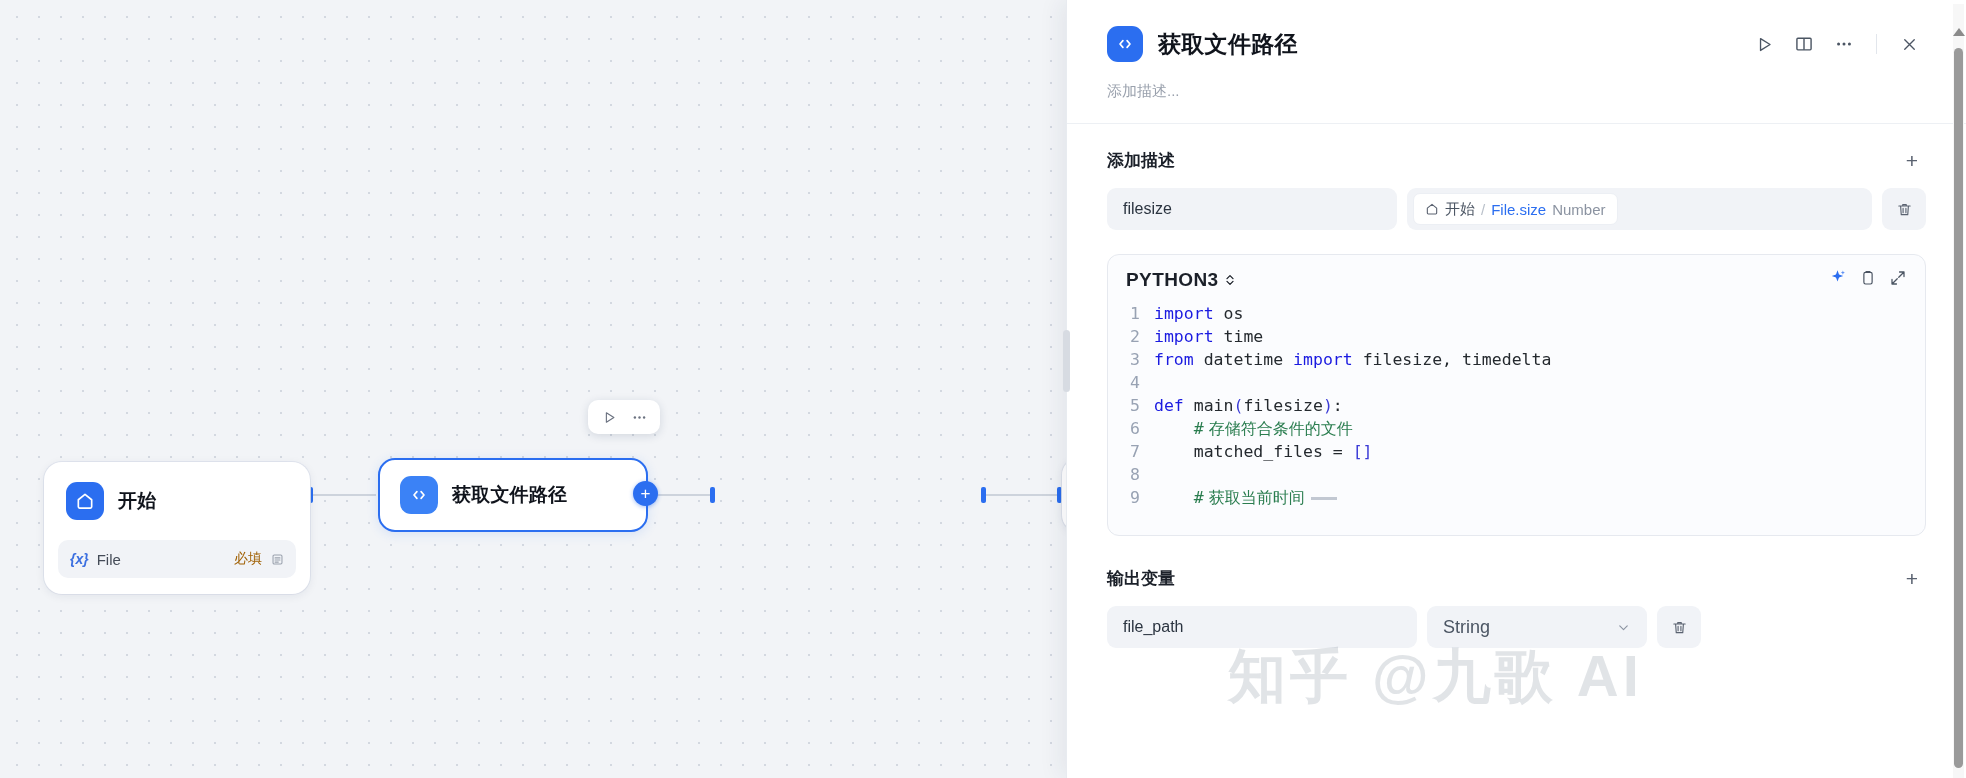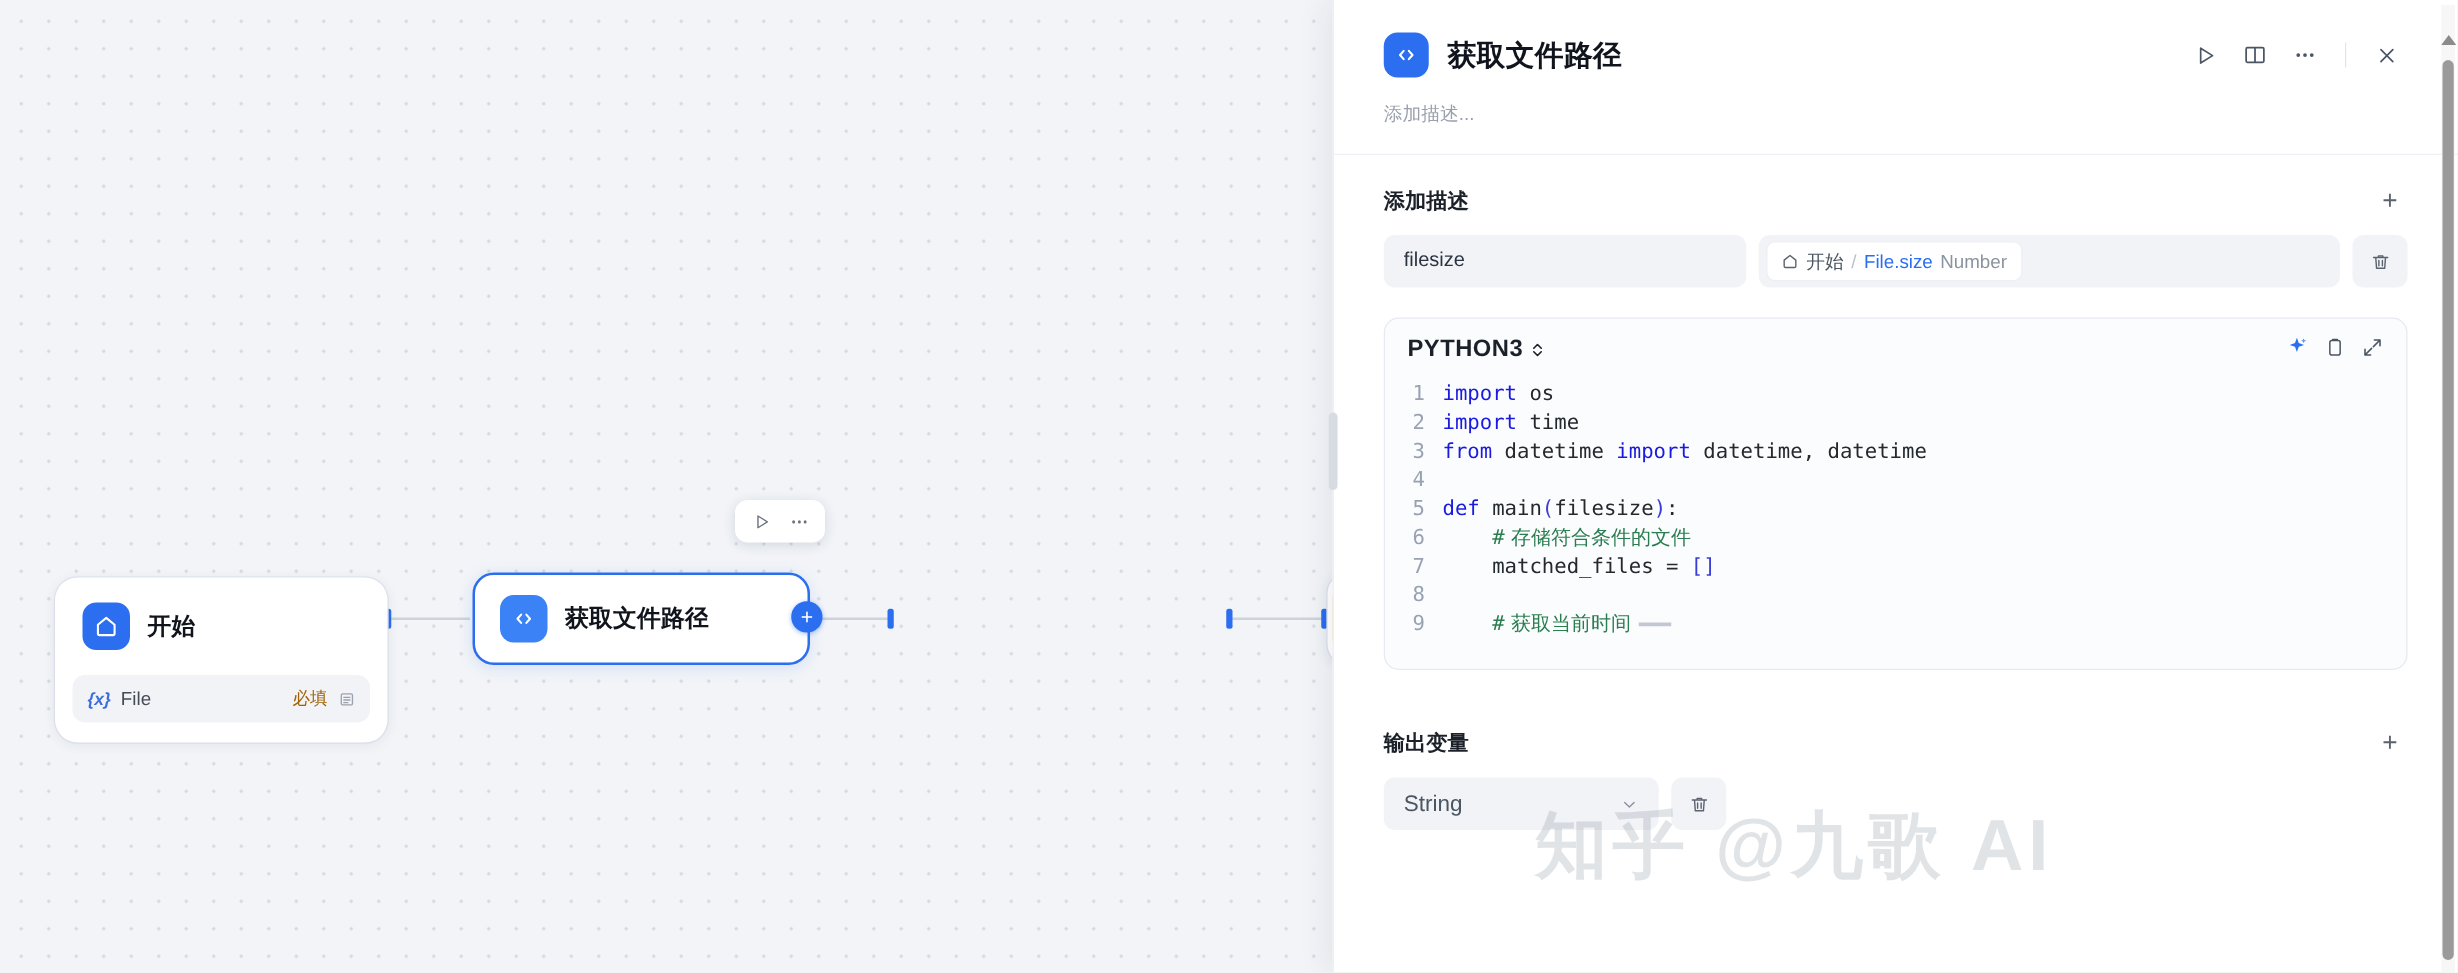--- a/index.html
+++ b/index.html
@@ -192,21 +192,21 @@
   .field.name-out { width: 310px; }
   .type-select {
     width: 220px; height: 42px; border-radius: 9px; background: #f1f3f7;
     display: flex; align-items: center; padding: 0 16px;
     font-size: 18px; color: #4b5563;
   }
   .type-select .chev { margin-left: auto; color: #8b93a1; }
 
   
   .code-card {
-    margin: 24px 40px 16px 40px;
+    margin: 24px 40px 0 40px;
     border: 1px solid #e6e9ef;
     border-radius: 12px;
     background: #fbfcfe;
     overflow: hidden;
     height: 282px;
   }
   .code-head {
     display: flex; align-items: center;
     padding: 13px 18px 11px 18px;
   }
@@ -430,21 +430,21 @@
           <div class="cline">
             <span class="lno">1</span>
             <span class="ctext"><span class="k">import</span><span> os</span></span>
           </div>
           <div class="cline">
             <span class="lno">2</span>
             <span class="ctext"><span class="k">import</span><span> time</span></span>
           </div>
           <div class="cline">
             <span class="lno">3</span>
-            <span class="ctext"><span class="k">from</span><span> datetime </span><span class="k">import</span><span> datetime, datetime</span></span>
+            <span class="ctext"><span class="k">from</span><span> datetime </span><span class="k">import</span><span> filesize, timedelta</span></span>
           </div>
           <div class="cline">
             <span class="lno">4</span>
             <span class="ctext"></span>
           </div>
           <div class="cline">
             <span class="lno">5</span>
             <span class="ctext"><span class="k">def</span><span> main</span><span class="p">(</span><span>filesize</span><span class="p">)</span><span>:</span></span>
           </div>
           <div class="cline">
@@ -465,20 +465,21 @@
           </div>
         </div>
     </div>
 
     <div class="section" style="padding-top:28px;">
       <div class="section-head">
         <div class="section-title">输出变量</div>
         <div class="section-add">+</div>
       </div>
       <div class="io-row">
+        <div class="field name-out">file_path</div>
         <div class="type-select">
           <span>String</span>
           <svg class="chev" width="15" height="15" viewBox="0 0 24 24" fill="none" stroke="#8b93a1" stroke-width="1.8" stroke-linecap="round" stroke-linejoin="round">
               <path d="M6 9.5l6 6 6-6"></path>
             </svg>
         </div>
         <div class="trash-btn">
           <svg width="17" height="17" viewBox="0 0 24 24" fill="none" stroke="#5a6270" stroke-width="1.6" stroke-linecap="round" stroke-linejoin="round">
             <path d="M4 7h16M9.5 7V5.2h5V7M6.5 7l.9 12.2h9.2L17.5 7M10 10.5v6M14 10.5v6"></path>
           </svg>

